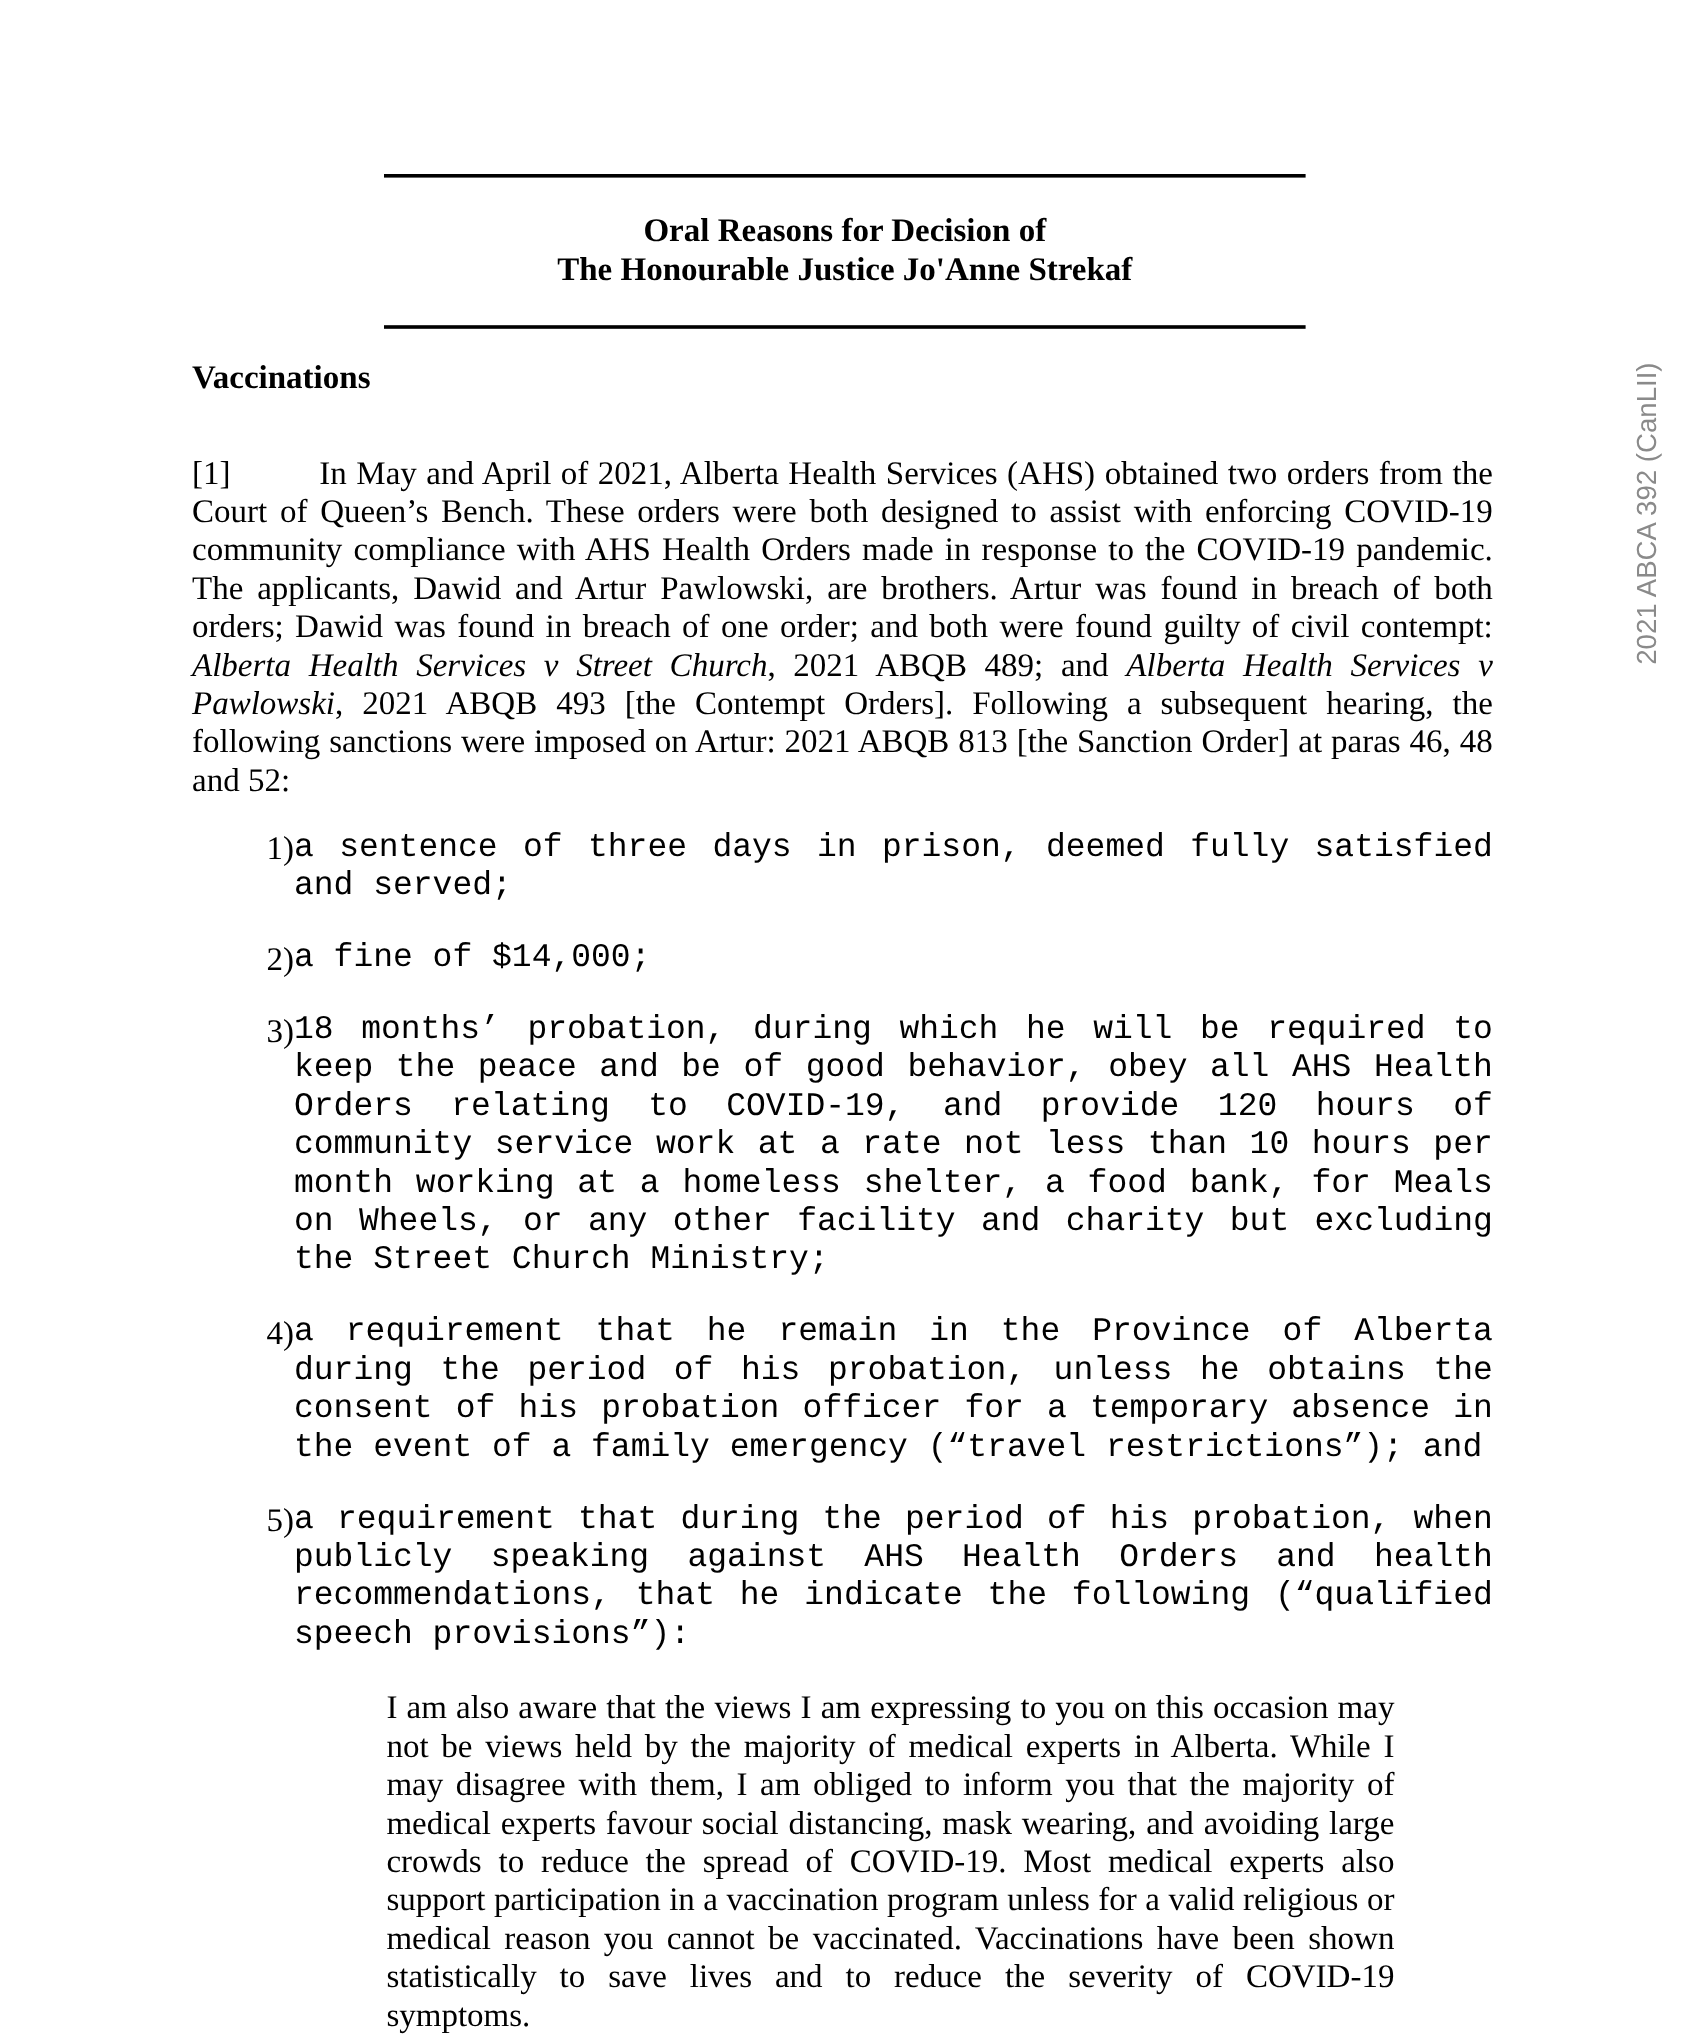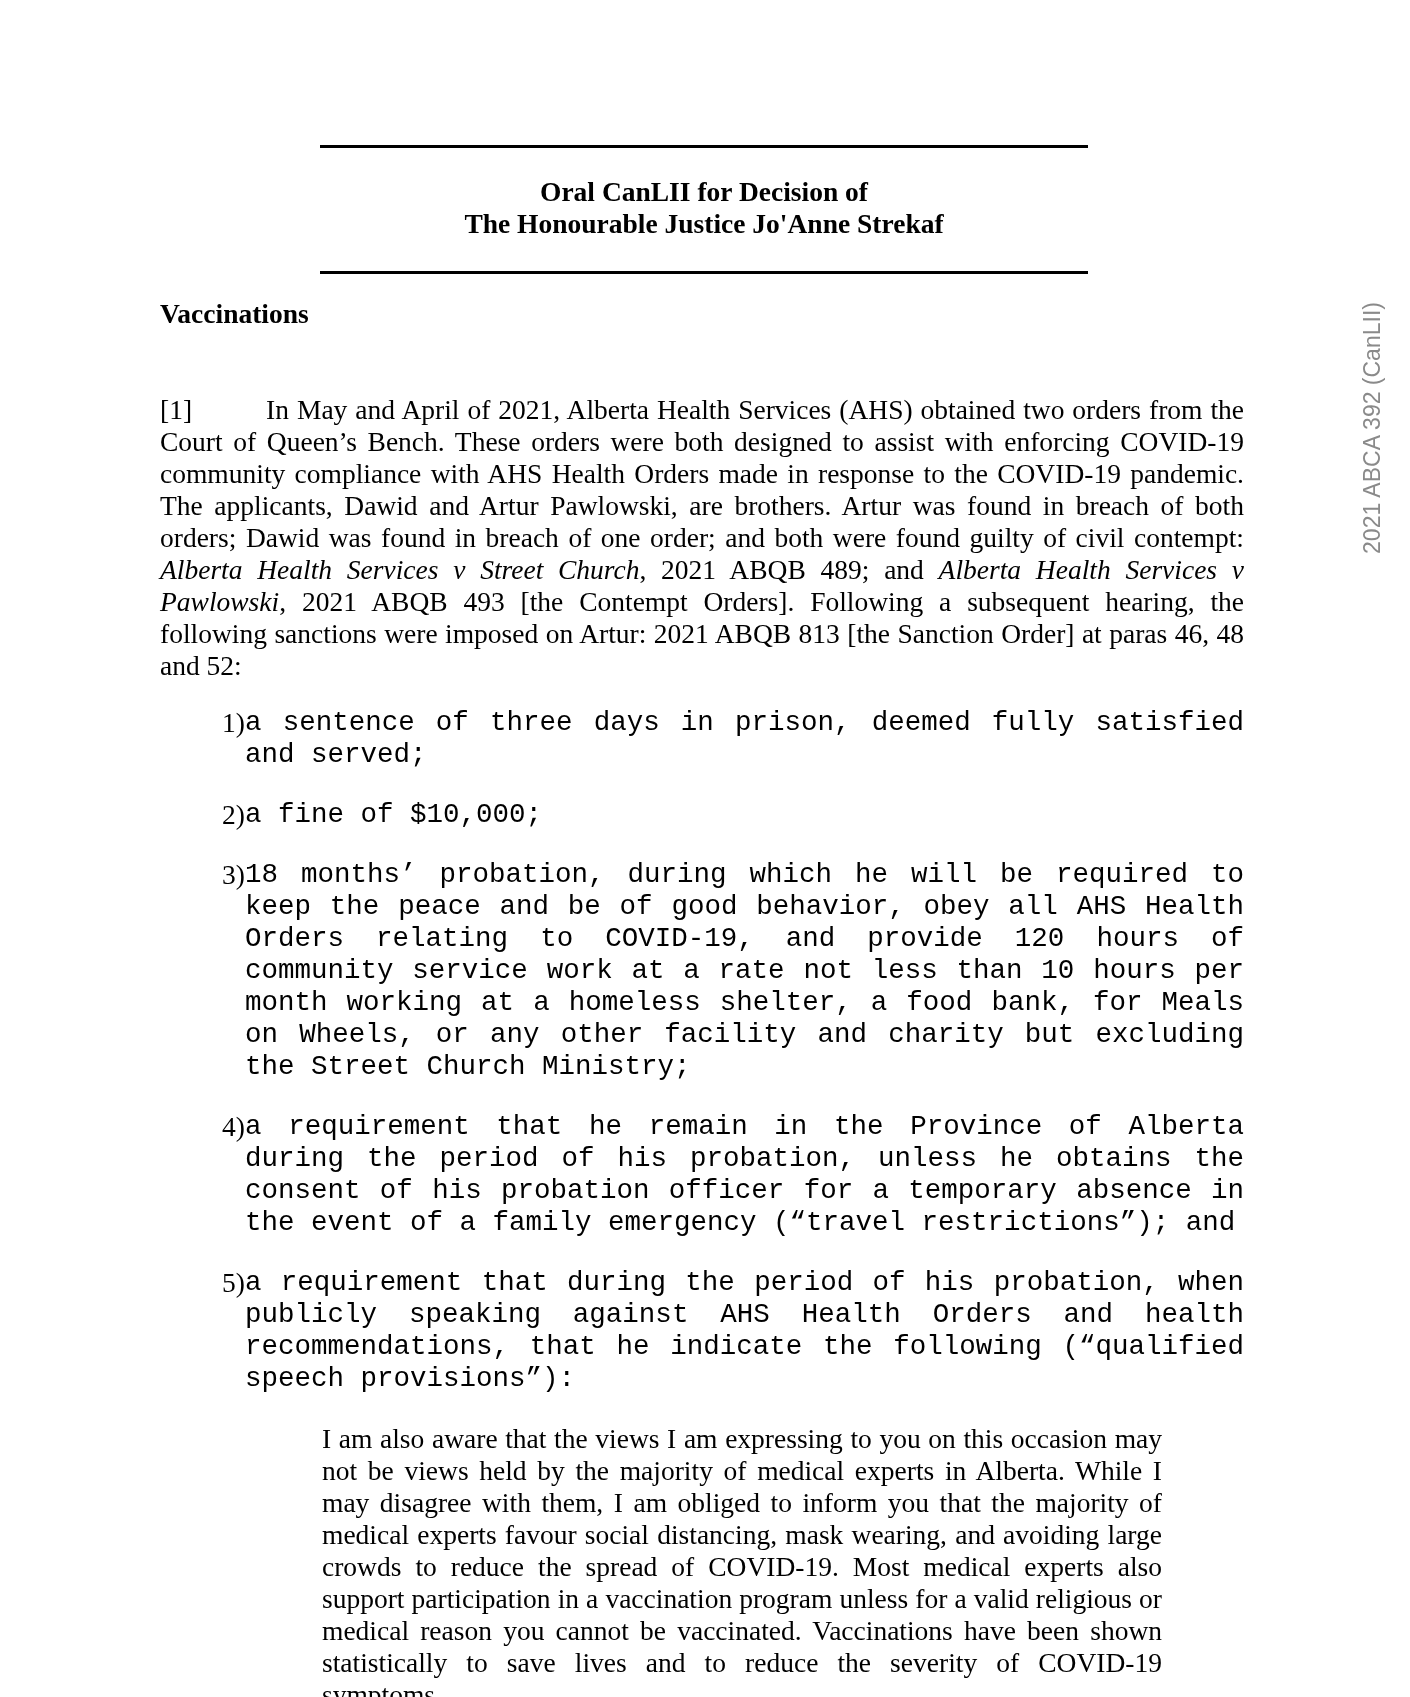--- a/index.html
+++ b/index.html
@@ -43,21 +43,21 @@
   
   .content {
     position: absolute;
     left: 160px;
     top: 378px;
     width: 1084px;
     font-size: 27.5px;
     line-height: 32px;
   }
   .para {
-    margin: 16px 0 25px 0;
+    margin: 0 0 25px 0;
     text-align: justify;
   }
   .para-tab { display: inline-block; width: 74px; }
 
   .sanctions { margin: 0; }
   .list-item {
     position: relative;
     margin: 0 0 28px 62px;
     padding-left: 23px;
   }
@@ -94,40 +94,40 @@
   }
 </style>
 </head>
 <body>
 
 <div class="page">
 
   <div class="header-block">
     <div class="rule"></div>
     <div class="title-block">
-      <div>Oral CanLII for Decision of</div>
+      <div>Oral Reasons for Decision of</div>
       <div>The Honourable Justice Jo'Anne Strekaf</div>
     </div>
     <div class="rule"></div>
   </div>
 
   <h2 class="section-heading">Vaccinations</h2>
 
   <div class="content">
 
     <p class="para"><span class="para-num">[1]</span><span class="para-tab"></span><span id="para1-text"><span>In May and April of 2021, Alberta Health Services (AHS) obtained two orders from the Court of Queen’s Bench. These orders were both designed to assist with enforcing COVID-19 community compliance with AHS Health Orders made in response to the COVID-19 pandemic. The applicants, Dawid and Artur Pawlowski, are brothers. Artur was found in breach of both orders; Dawid was found in breach of one order; and both were found guilty of civil contempt: </span><i>Alberta Health Services v Street Church</i><span>, 2021 ABQB 489; and </span><i>Alberta Health Services v Pawlowski</i><span>, 2021 ABQB 493 [the Contempt Orders]. Following a subsequent hearing, the following sanctions were imposed on Artur: 2021 ABQB 813 [the Sanction Order] at paras 46, 48 and 52:</span></span></p>
 
     <div class="sanctions" id="sanctions-list">
         <div class="list-item">
           <span class="num">1)</span>
           <span class="txt">a sentence of three days in prison, deemed fully satisfied and served;</span>
         </div>
         <div class="list-item">
           <span class="num">2)</span>
-          <span class="txt">a fine of $10,000;</span>
+          <span class="txt">a fine of $14,000;</span>
         </div>
         <div class="list-item">
           <span class="num">3)</span>
           <span class="txt">18 months’ probation, during which he will be required to keep the peace and be of good behavior, obey all AHS Health Orders relating to COVID-19, and provide 120 hours of community service work at a rate not less than 10 hours per month working at a homeless shelter, a food bank, for Meals on Wheels, or any other facility and charity but excluding the Street Church Ministry;</span>
         </div>
         <div class="list-item">
           <span class="num">4)</span>
           <span class="txt">a requirement that he remain in the Province of Alberta during the period of his probation, unless he obtains the consent of his probation officer for a temporary absence in the event of a family emergency (“travel restrictions”); and</span>
         </div>
         <div class="list-item">

